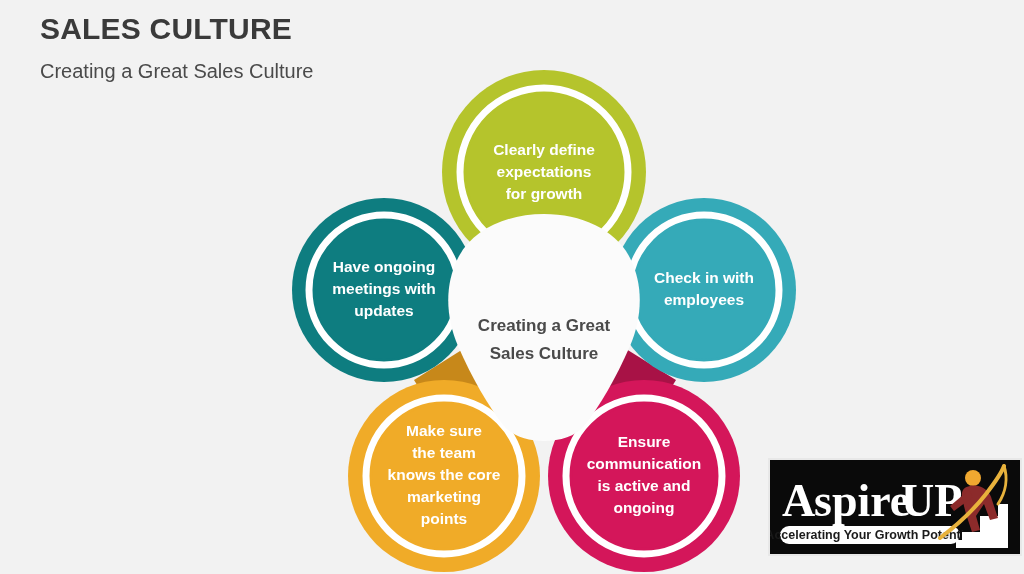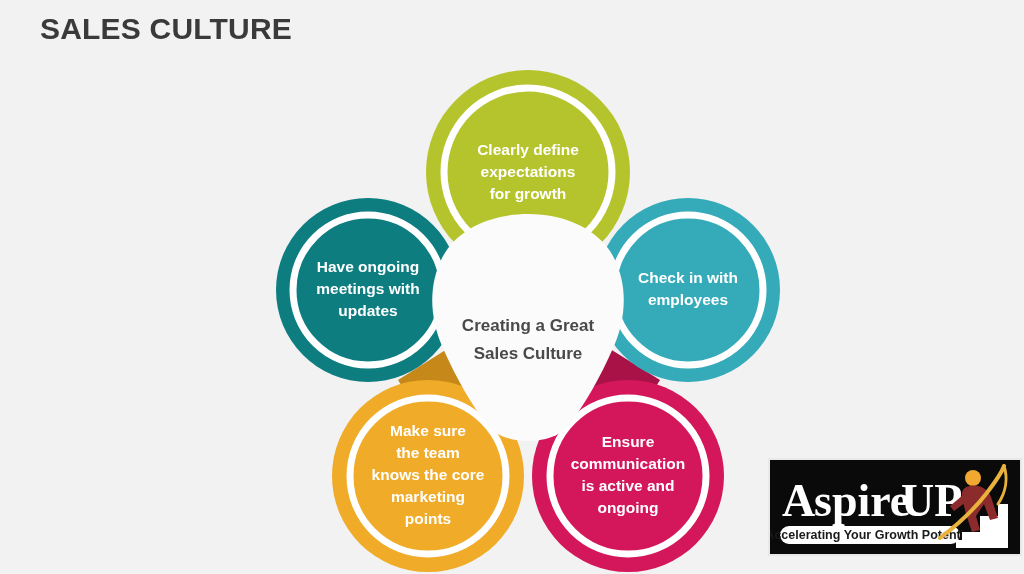--- a/index.html
+++ b/index.html
@@ -37,21 +37,21 @@
     font-weight: normal;
     color: #4a4a4a;
     line-height: 1.2;
     margin: 12px 0 0 0;
     white-space: nowrap;
   }
 
   
   #diagram-wrap {
     position: absolute;
-    left: 248px;
+    left: 264px;
     top: 62px;
     width: 560px;
     height: 512px;
   }
   #flower-svg {
     display: block;
     width: 560px;
     height: 512px;
   }
   .petal-label {
@@ -96,20 +96,21 @@
     font-weight: bold;
     fill: #1a1a1a;
     text-anchor: middle;
   }
 </style>
 </head>
 <body style="background: rgb(242, 242, 242);">
 
 <div id="header">
   <h1 id="slide-title" style="color: rgb(58, 58, 58);">SALES CULTURE</h1>
+  <h2 id="slide-subtitle" style="color: rgb(74, 74, 74);">Creating a Great Sales Culture</h2>
 </div>
 
 <div id="diagram-wrap">
   <svg id="flower-svg" viewBox="0 0 560 512" xmlns="http://www.w3.org/2000/svg">
 
     <g>
       <polygon points="280,236 214,130 346,130" fill="#8e9d1c"></polygon>
       <polygon points="280,236 406,165 446,290" fill="#2b8694"></polygon>
       <polygon points="280,236 412,318 340,432" fill="#a81246"></polygon>
       <polygon points="280,236 222,432 150,318" fill="#c7881a"></polygon>

